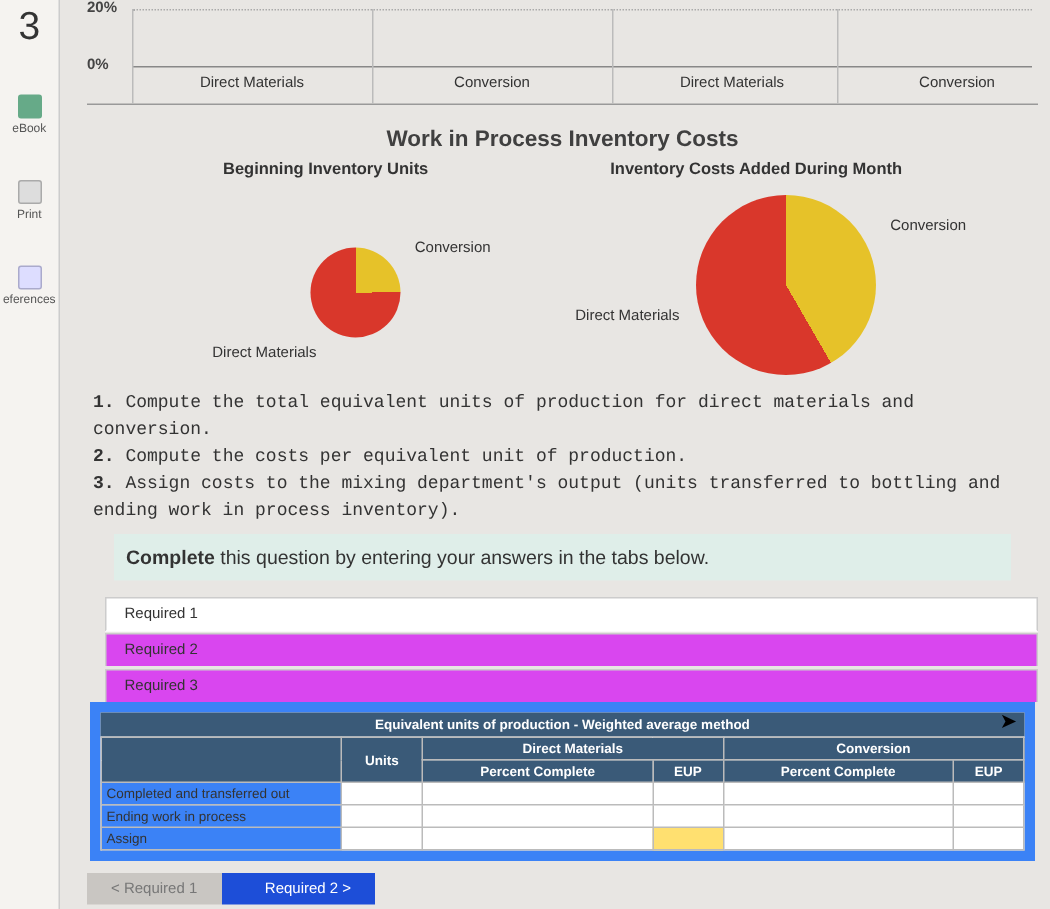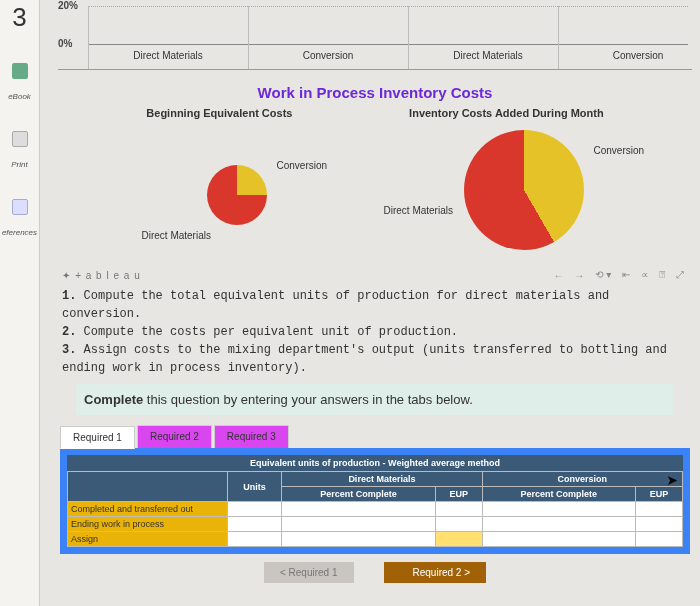--- a/index.html
+++ b/index.html
@@ -1,21 +1,21 @@
 <!DOCTYPE html>
 <html><head>
 <meta charset="utf-8">
 <style>
   * { box-sizing: border-box; margin: 0; padding: 0; }
   body { font-family: Arial, sans-serif; background:#e8e6e3; width:700px; height:606px; overflow:hidden; font-size:11px; color:#333; }
   .root { display:flex; width:100%; height:100%; }
   .leftcol { width:40px; background:#f5f3f0; border-right:1px solid #ccc; text-align:center; padding-top:2px; }
   .bignum { font-size:26px; font-weight:300; color:#333; }
   .sidetool { margin-top:30px; font-size:8px; color:#555; }
-  .sidetool .lbl { margin-top:13px;font-style:italic; }
+  .sidetool .lbl { margin-top:2px; }
   .sideicon { width:16px; height:16px; margin:14px auto 2px; background:#6a8; border-radius:2px; }
   .sideicon.print { background:#ddd; border:1px solid #aaa; }
   .sideicon.ref { background:#ddf; border:1px solid #aac; }
 
   .main { flex:1; padding:0 8px 8px 18px; position:relative; }
 
   .barzone { height:70px; position:relative; border-bottom:1px solid #999; }
   .ytick { position:absolute; left:0; font-size:10px; color:#444;font-weight:bold; }
   .ytick.t20 { top:0; }
   .ytick.t0 { top:38px; }
@@ -26,21 +26,21 @@
   .sep.s1 { left:30px; }
   .sep.s2 { left:190px; }
   .sep.s3 { left:350px; }
   .sep.s4 { left:500px; }
   .xlab { position:absolute; top:50px; font-size:10px; color:#333; width:150px; text-align:center; }
   .xlab.l1 { left:35px; }
   .xlab.l2 { left:195px; }
   .xlab.l3 { left:355px; }
   .xlab.l4 { left:505px; }
 
-  .sectitle { text-align:center; font-weight:bold; font-size:15px; color:#6d28d9; margin:14px 0 6px; }
+  .sectitle { text-align:center; font-weight:bold; font-size:15px; color:#404040; margin:14px 0 6px; }
   .subrow { display:flex; justify-content:space-around; font-size:11px; font-weight:bold; color:#333; margin-bottom:6px; padding:0 30px; }
 
   .pies { display:flex; justify-content:space-around; align-items:center; height:130px; padding:0 20px; }
   .piewrap { position:relative; width:280px; height:130px; }
   .pie { border-radius:50%; }
   .pie.small { width:60px; height:60px; position:absolute; left:120px; top:40px;
     background: conic-gradient(#e6c229 0deg 90deg, #d9372b 90deg 360deg); }
   .pie.big { width:120px; height:120px; position:absolute; left:80px; top:5px;
     background: conic-gradient(#e6c229 20deg 150deg, #d9372b 150deg 380deg); }
   .plabel { position:absolute; font-size:10px; color:#333; }
@@ -52,36 +52,36 @@
   .tableau-row { display:flex; align-items:center; justify-content:space-between; margin:14px 4px 6px; color:#777; font-size:10px; }
   .tableau { letter-spacing:1px; }
   .tbicons span { margin:0 4px; color:#888; }
 
   .instr { font-size:12px; color:#333; line-height:1.5; margin:4px 4px 7px;font-family:Liberation Mono, monospace; }
   .instr b { font-weight:bold; }
 
   .completebar { background:#dfeee9; padding:8px; font-size:13px; color:#333; margin:0 18px 10px; }
   .completebar b { font-weight:bold; }
 
-  .tabs { display:flex; gap:2px; margin-left:2px; }
+  .tabs { display:flex; gap:2px; margin-left:12px;flex-direction:column; }
   .tab { padding:5px 12px; font-size:10px; background:#d946ef; border:1px solid #ccc; border-bottom:none; color:#333; cursor:pointer; }
   .tab.active { background:#fff; border-bottom:1px solid #fff; position:relative; top:1px; }
 
   .tablebox { border:7px solid #3b82f6; background:#fff; margin:0 2px; font-size:9px; }
   .thead-title { background:#3a5a78; color:#fff; text-align:center; padding:3px; font-weight:bold; }
   table { width:100%; border-collapse:collapse; }
   th,td { border:1px solid #bbb; padding:2px 3px; text-align:center; font-size:9px; }
   th { background:#3a5a78; color:#fff; font-weight:bold; }
-  td.rowlab { text-align:left; background:#eab308; width:160px; }
+  td.rowlab { text-align:left; background:#3b82f6; width:160px; }
   td.hl { background:#ffe070; }
 
-  .navbtns { display:flex; justify-content:center; gap:30px; margin-top:8px; }
+  .navbtns { display:flex; justify-content:flex-start; margin-top:8px; }
   .navbtn { padding:5px 16px; font-size:10px; color:#fff; border:none; cursor:pointer; }
   .navbtn.prev { background:#c9c6c2; color:#777; }
-  .navbtn.next { background:#a16207;padding-left:29px; }
+  .navbtn.next { background:#1d4ed8;padding-left:29px; }
 
   .cursor { position:absolute; right:22px; top:472px; font-size:14px; color:#000; pointer-events:none; }
 </style>
 </head>
 <body>
 
 <div class="root">
   <div class="leftcol">
     <div class="bignum">3</div>
     <div class="sidetool">
@@ -110,49 +110,37 @@
         <div class="sep s3"></div>
         <div class="sep s4"></div>
       <div class="xlab l1">Direct Materials</div>
       <div class="xlab l2">Conversion</div>
       <div class="xlab l3">Direct Materials</div>
       <div class="xlab l4">Conversion</div>
     </div>
 
     <div class="sectitle">Work in Process Inventory Costs</div>
     <div class="subrow">
-      <span>Beginning Equivalent Costs</span>
+      <span>Beginning Inventory Units</span>
       <span>Inventory Costs Added During Month</span>
     </div>
 
     <div class="pies">
       <div class="piewrap">
         <div class="pie small"></div>
         <div class="plabel conv1">Conversion</div>
         <div class="plabel dm1">Direct Materials</div>
       </div>
       <div class="piewrap">
         <div class="pie big"></div>
         <div class="plabel conv2">Conversion</div>
         <div class="plabel dm2">Direct Materials</div>
       </div>
     </div>
 
-    <div class="tableau-row">
-      <span class="tableau">✦ + a b l e a u</span>
-      <span class="tbicons">
-        <span>←</span>
-        <span>→</span>
-        <span>⟲ ▾</span>
-        <span>⇤</span>
-        <span>∝</span>
-        <span>⍰</span>
-        <span>⤢</span>
-      </span>
-    </div>
 
     <div class="instr">
       <div><b>1.</b><span> Compute the total equivalent units of production for direct materials and conversion.</span></div>
       <div><b>2.</b><span> Compute the costs per equivalent unit of production.</span></div>
       <div><b>3.</b><span> Assign costs to the mixing department's output (units transferred to bottling and ending work in process inventory).</span></div>
     </div>
 
     <div class="completebar">
       <b>Complete</b><span> this question by entering your answers in the tabs below.</span>
     </div>

